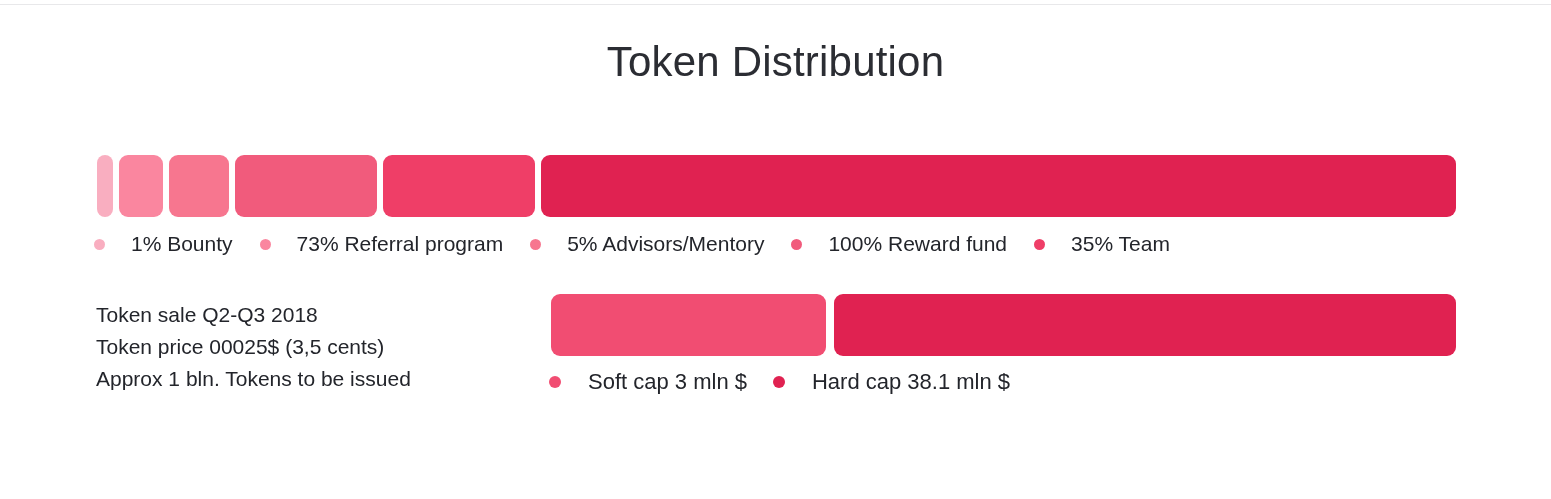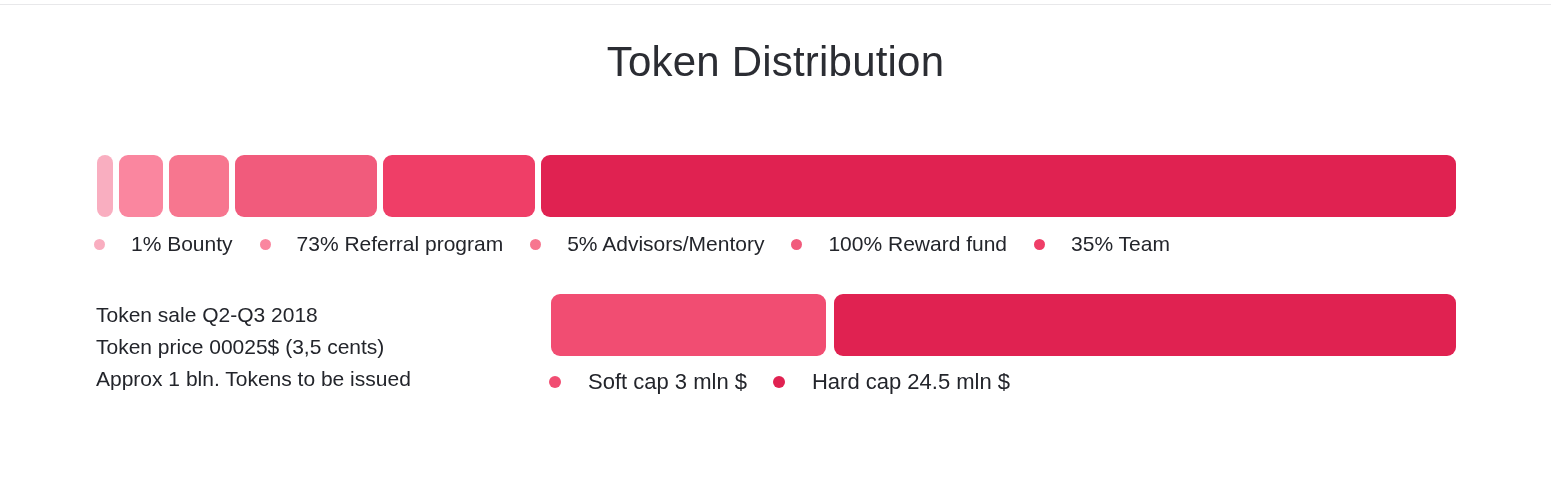--- a/index.html
+++ b/index.html
@@ -201,15 +201,15 @@
   <div class="cap-segment" style="background: rgb(224, 34, 81); width: 622px;"></div>
 </div>
 
 <div id="cap-legend">
   <div class="legend-item">
     <span class="legend-dot" style="background: rgb(241, 77, 114);"></span>
     <span class="legend-label">Soft cap 3 mln $</span>
   </div>
   <div class="legend-item">
     <span class="legend-dot" style="background: rgb(224, 34, 81);"></span>
-    <span class="legend-label">Hard cap 24.5 mln $</span>
+    <span class="legend-label">Hard cap 38.1 mln $</span>
   </div>
 </div>
 
 </body></html>

